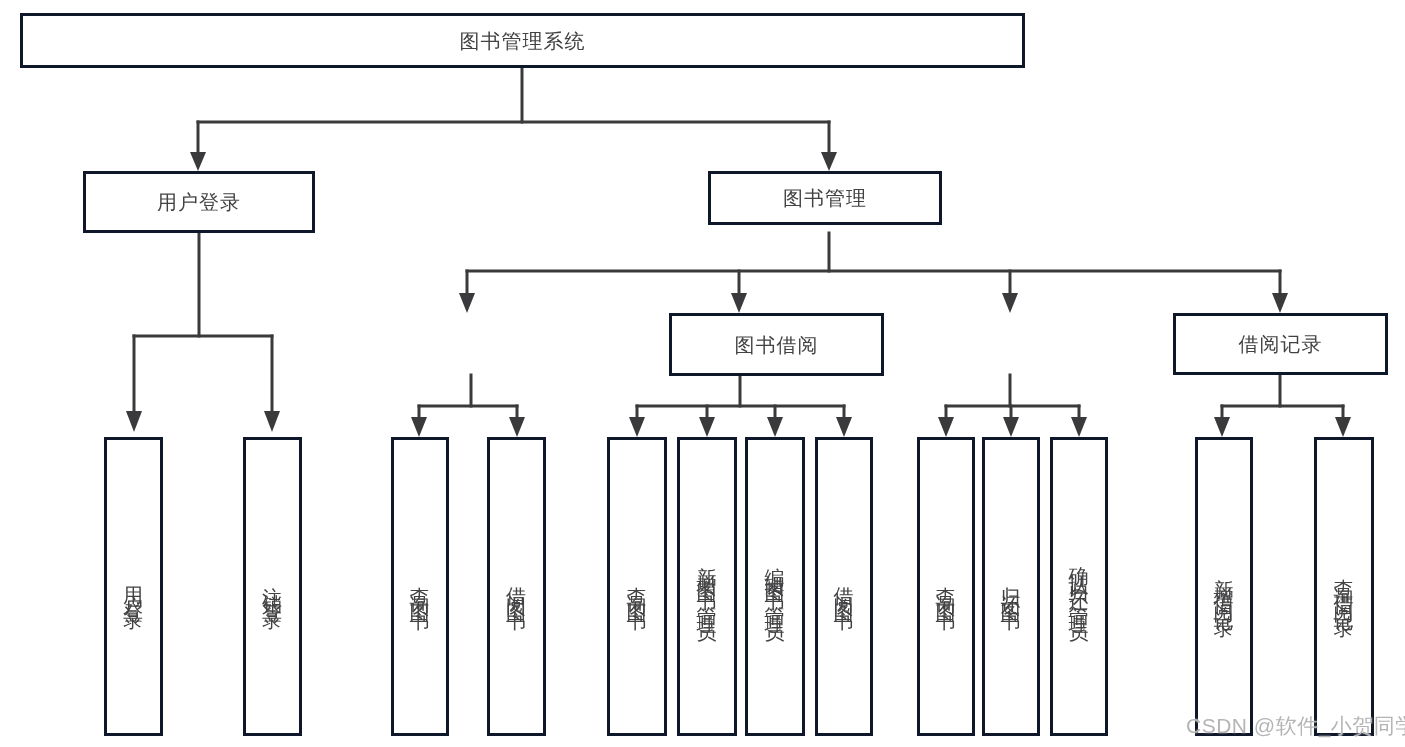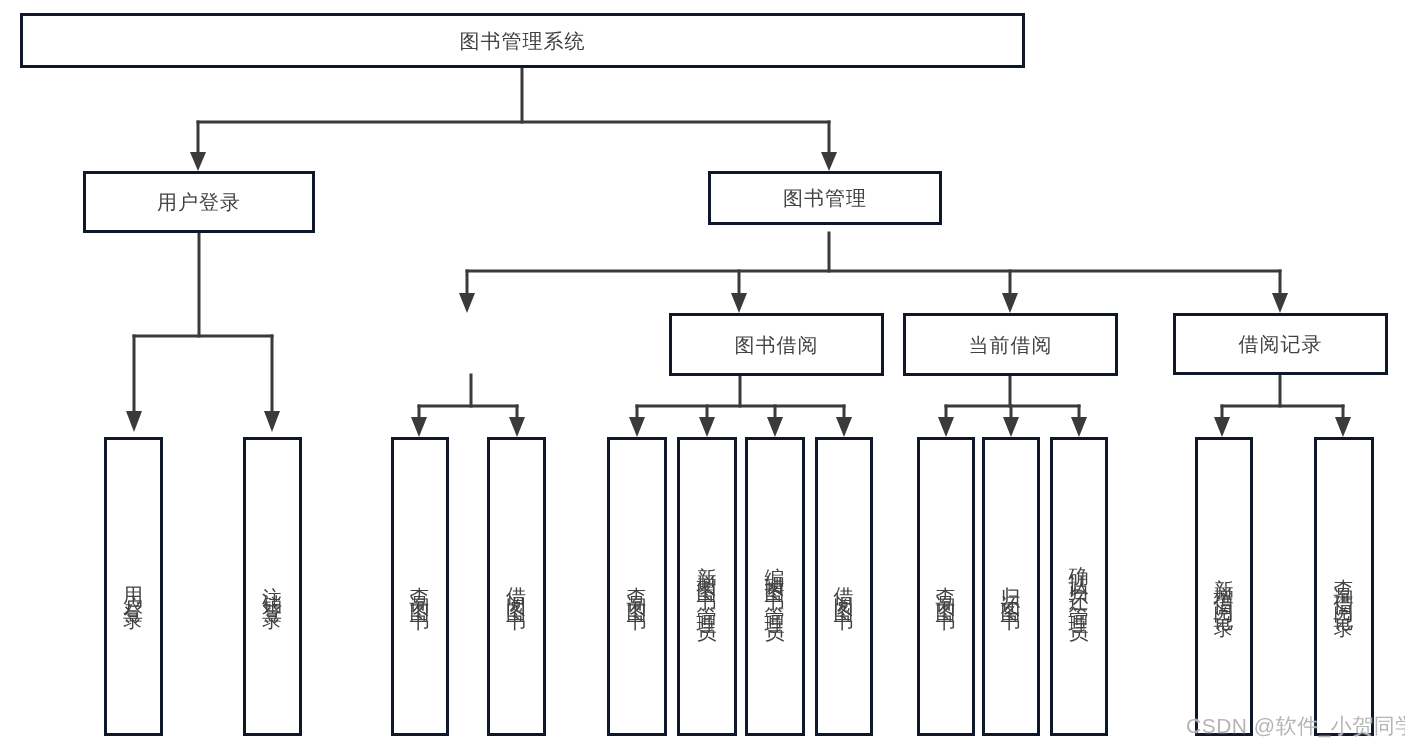--- a/index.html
+++ b/index.html
@@ -129,23 +129,20 @@
   <div class="node h" style="left:83px; top:171px; width:232px; height:62px;">
     <span class="lbl">用户登录</span>
   </div>
   <div class="node h" style="left:708px; top:171px; width:234px; height:54px;justify-content:center;">
     <span class="lbl">图书管理</span>
   </div>
 
   <div class="node h" style="left:633px; top:313px; width:215px; height:63px;margin-left:36px;">
     <span class="lbl">图书借阅</span>
   </div>
-  <div class="node h" style="left:903px; top:313px; width:215px; height:63px;">
-    <span class="lbl">当前借阅</span>
-  </div>
   <div class="node h" style="left:1173px; top:313px; width:215px; height:62px;">
     <span class="lbl">借阅记录</span>
   </div>
 
   <div class="node v" style="left:104px; top:437px; width:59px; height:299px;">
     <span class="lbl">用户登录</span>
   </div>
   <div class="node v" style="left:243px; top:437px; width:59px; height:299px;">
     <span class="lbl">注销登录</span>
   </div>

